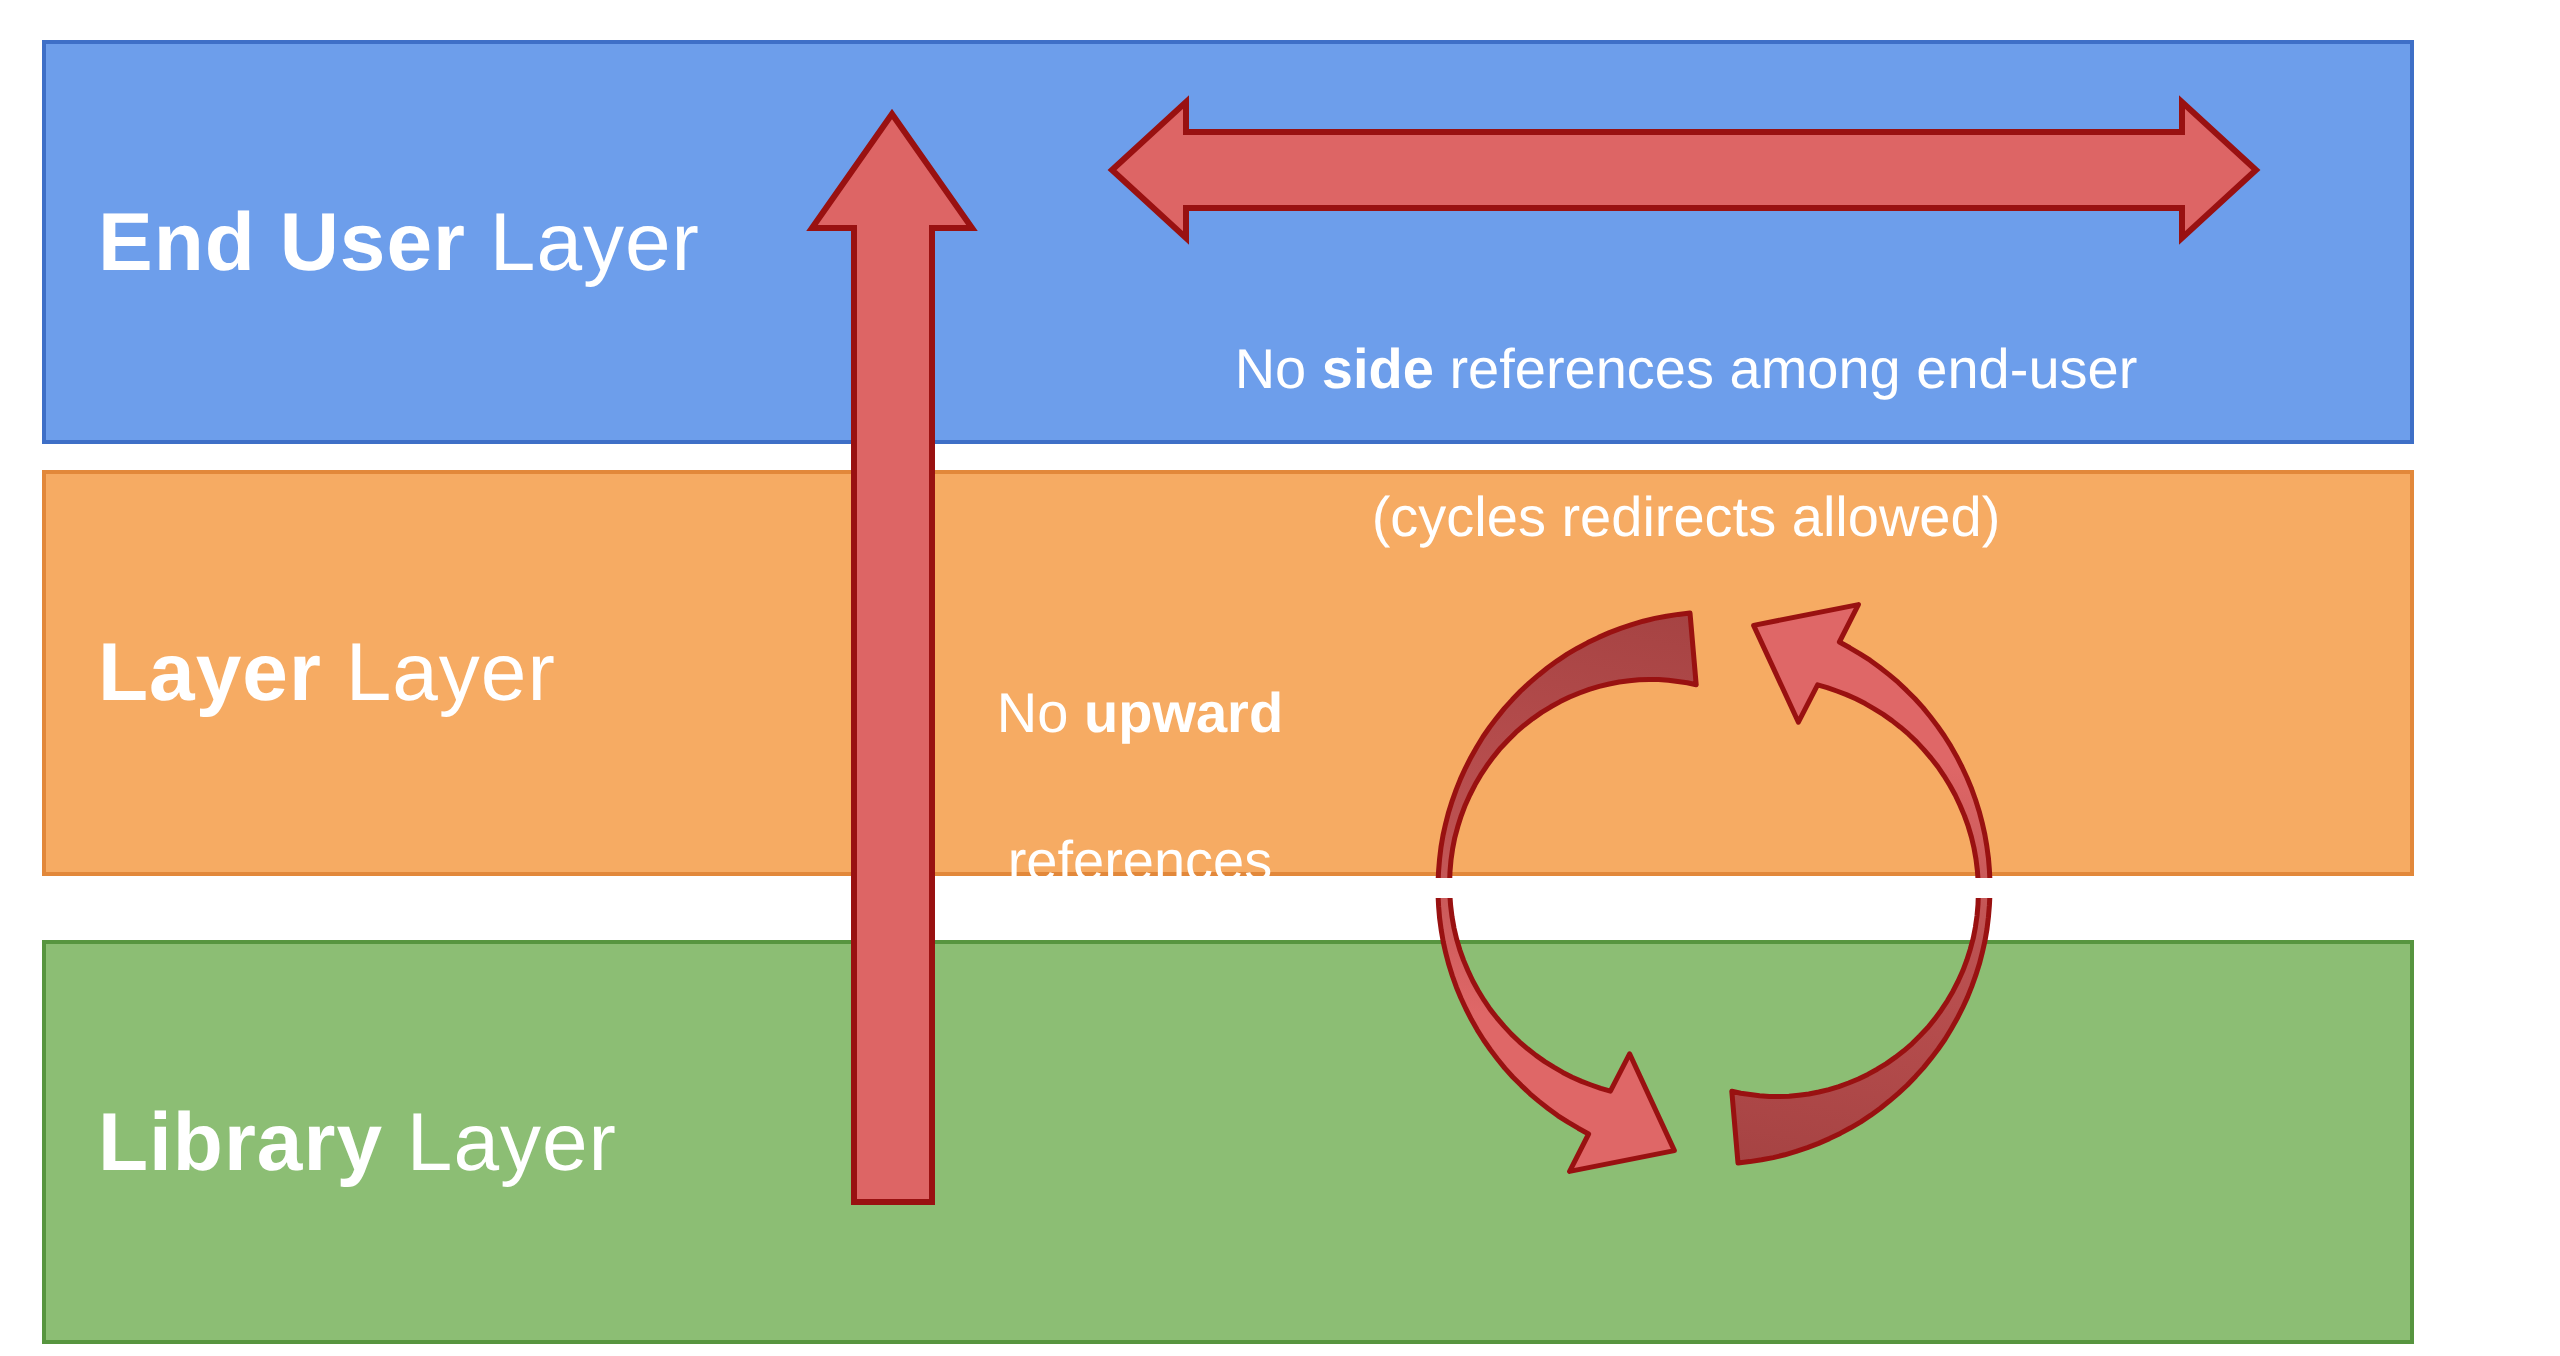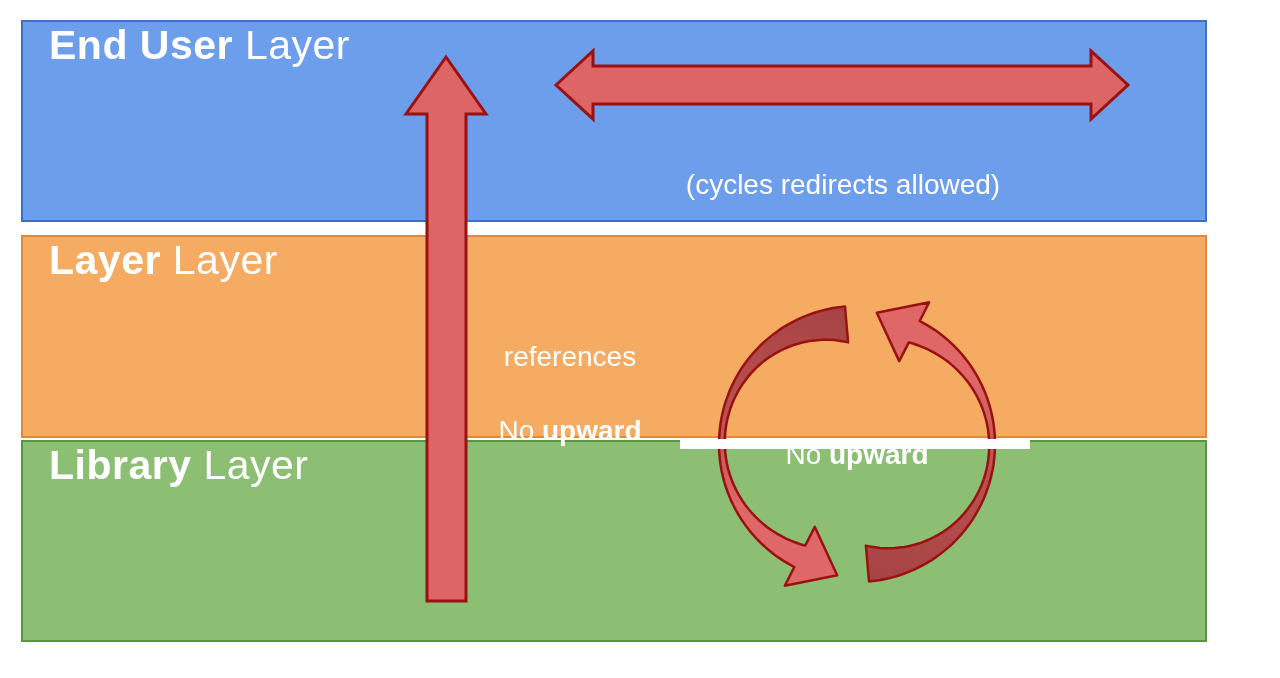--- a/index.html
+++ b/index.html
@@ -5,25 +5,25 @@
   html,body{margin:0;padding:0;background:#fff;}
   .canvas{
     position:relative;width:1280px;height:678px;
     background:var(--background,#ffffff);
     font-family:"Liberation Sans","DejaVu Sans",sans-serif;
     overflow:hidden;
   }
   .band{
     position:absolute;left:21px;width:1186px;
     border:2px solid;box-sizing:border-box;
-    display:flex;padding-left:26px;
+    display:flex;align-items:center;padding-left:26px;
   }
   .band--end-user{top:20px;height:202px;background:var(--end-user-fill,#6d9eeb);border-color:var(--end-user-border,#3e6fc7);}
   .band--core{top:235px;height:203px;background:var(--core-fill,#f6ab63);border-color:var(--core-border,#e2883a);}
-  .band--library{top:440px;height:202px;background:var(--library-fill,#8cbe74);border-color:var(--library-border,#57953f);}
+  .band--library{top:470px;height:202px;background:var(--library-fill,#8cbe74);border-color:var(--library-border,#57953f);}
   .band-label{
     font-size:41px;color:var(--label-text,#ffffff);
     letter-spacing:.5px;white-space:pre;
   }
   .emph{font-weight:700;}
   .annotation{
     position:absolute;color:var(--label-text,#ffffff);
     font-size:28px;line-height:37px;text-align:center;white-space:pre-line;
   }
   .annotation--side{left:557px;width:572px;top:129px;}
@@ -75,25 +75,26 @@
     <path id="cycle-right" class="cycle-shape" fill="url(#grad-cycle-right)" d="M869.0,581.5 L874.9,580.8 L880.8,579.9 L886.6,578.8 L892.4,577.4 L898.1,575.7 L903.7,573.8 L909.3,571.7 L914.7,569.3 L920.1,566.7 L925.3,563.9 L930.4,560.9 L935.4,557.6 L940.2,554.1 L944.8,550.4 L949.3,546.6 L953.7,542.5 L957.8,538.2 L961.8,533.8 L965.5,529.2 L969.1,524.5 L972.5,519.6 L975.6,514.5 L978.5,509.4 L981.2,504.1 L983.7,498.7 L985.9,493.2 L987.9,487.6 L989.7,481.9 L991.2,476.1 L992.5,470.3 L993.5,464.5 L994.2,458.6 L994.7,452.7 L995.0,446.7 L995.0,440.8 L994.7,434.9 L994.2,428.9 L993.4,423.0 L992.4,417.2 L991.1,411.4 L989.6,405.7 L987.8,400.0 L985.8,394.4 L983.5,388.9 L981.0,383.5 L978.3,378.2 L975.4,373.1 L972.2,368.0 L968.8,363.1 L965.2,358.4 L961.5,353.8 L957.5,349.4 L953.3,345.2 L949.0,341.1 L944.5,337.3 L939.8,333.6 L935.0,330.1 L930.0,326.9 L924.9,323.9 L919.7,321.0 L929.2,302.3 L876.8,312.7 L899.2,361.1 L908.8,342.4 L913.6,343.8 L918.4,345.5 L923.2,347.3 L927.9,349.4 L932.6,351.8 L937.1,354.4 L941.6,357.2 L946.0,360.3 L950.2,363.6 L954.3,367.1 L958.2,370.8 L961.9,374.8 L965.5,379.0 L968.9,383.3 L972.0,387.9 L974.9,392.6 L977.6,397.5 L980.0,402.6 L982.2,407.8 L984.1,413.1 L985.7,418.5 L987.0,424.0 L988.0,429.6 L988.7,435.3 L989.1,440.9 L989.2,446.6 L989.0,452.3 L988.5,458.0 L987.7,463.6 L986.6,469.2 L985.1,474.7 L983.4,480.1 L981.4,485.4 L979.1,490.5 L976.5,495.6 L973.7,500.4 L970.6,505.1 L967.3,509.6 L963.8,513.9 L960.0,517.9 L956.1,521.8 L951.9,525.4 L947.6,528.7 L943.2,531.8 L938.6,534.6 L933.9,537.2 L929.2,539.5 L924.3,541.5 L919.4,543.3 L914.4,544.8 L909.4,546.0 L904.4,547.0 L899.4,547.6 L894.5,548.1 L889.5,548.3 L884.7,548.2 L879.8,547.9 L875.1,547.3 L870.4,546.6 L865.9,545.6 Z"></path>
 
     <rect x="680" y="439" width="350" height="10" fill="#ffffff"></rect>
 
     <polygon class="arrow-shape" points="446,57 406,114 427,114 427,601 466,601 466,114 486,114"></polygon>
 
     <polygon class="arrow-shape" points="556,85 593,51 593,66 1091,66 1091,51 1128,85 1091,119 1091,104 593,104 593,119"></polygon>
   </svg>
 
   <div class="annotation annotation--side">
+    <div><span>No </span><span class="emph">side</span><span> references among end-user</span></div>
     <div>(cycles redirects allowed)</div>
   </div>
 
   <div class="annotation annotation--upward">
+    <div><span>No </span><span class="emph">upward</span><span></span></div>
     <div>references</div>
-    <div><span>No </span><span class="emph">upward</span><span></span></div>
   </div>
 
   <div class="annotation annotation--cycles">
     <div><span>No </span><span class="emph">upward</span><span></span></div>
   </div>
 
 </div>
 
 </body></html>

